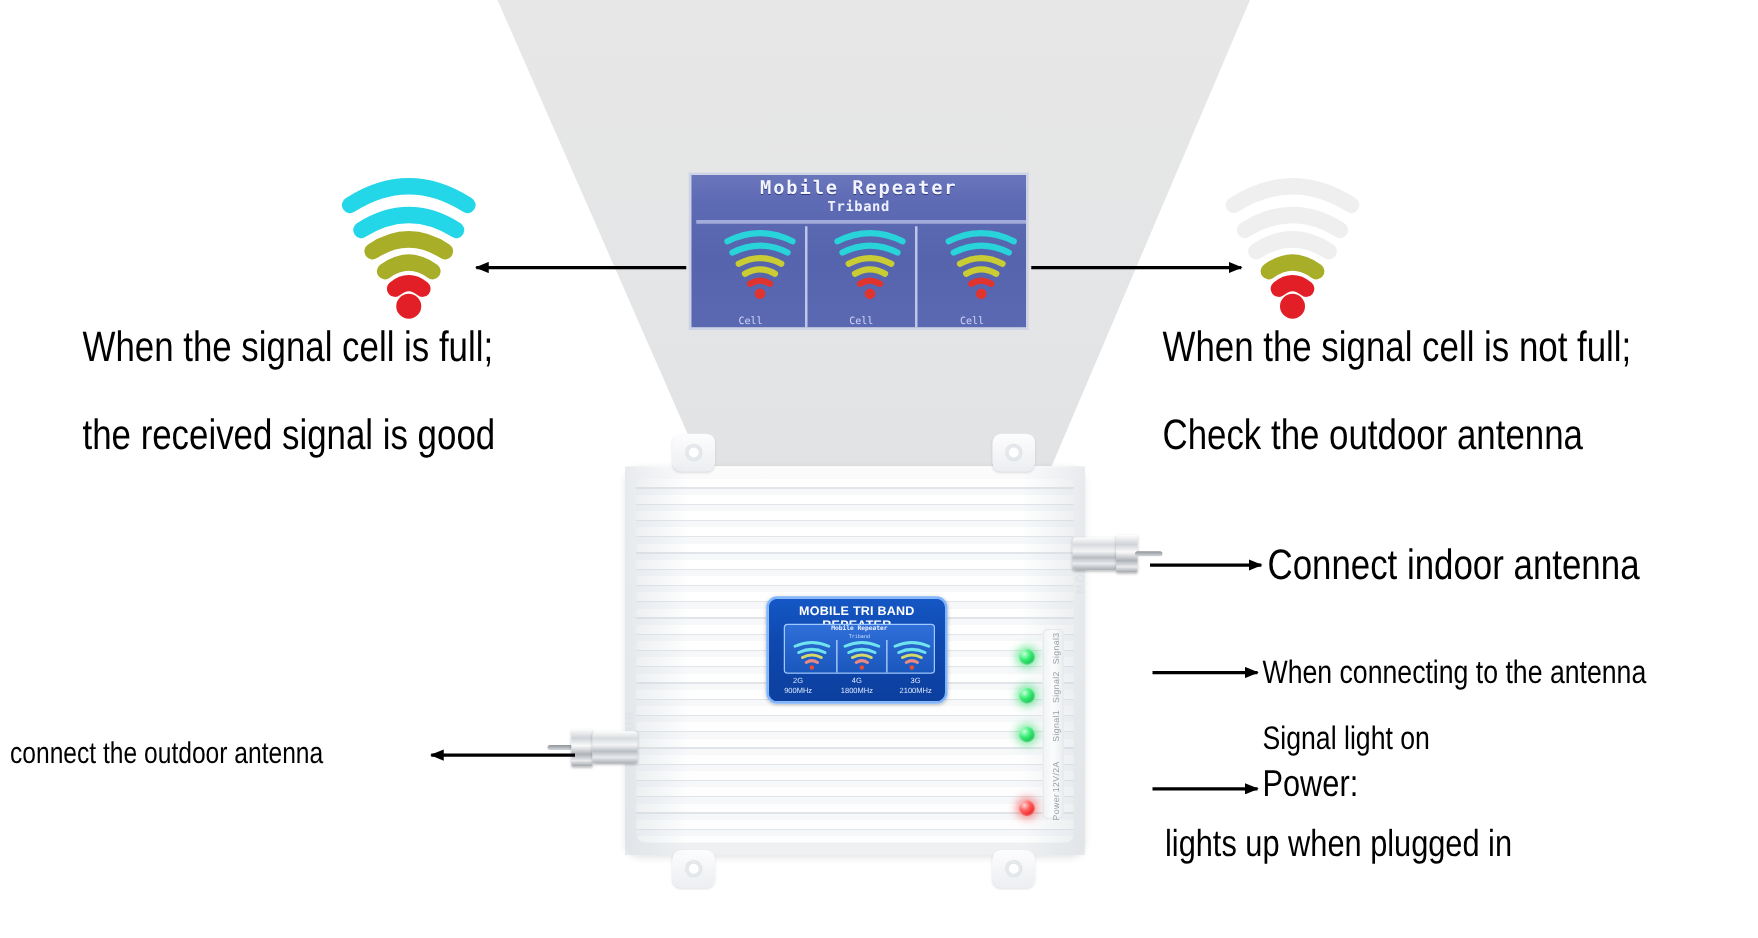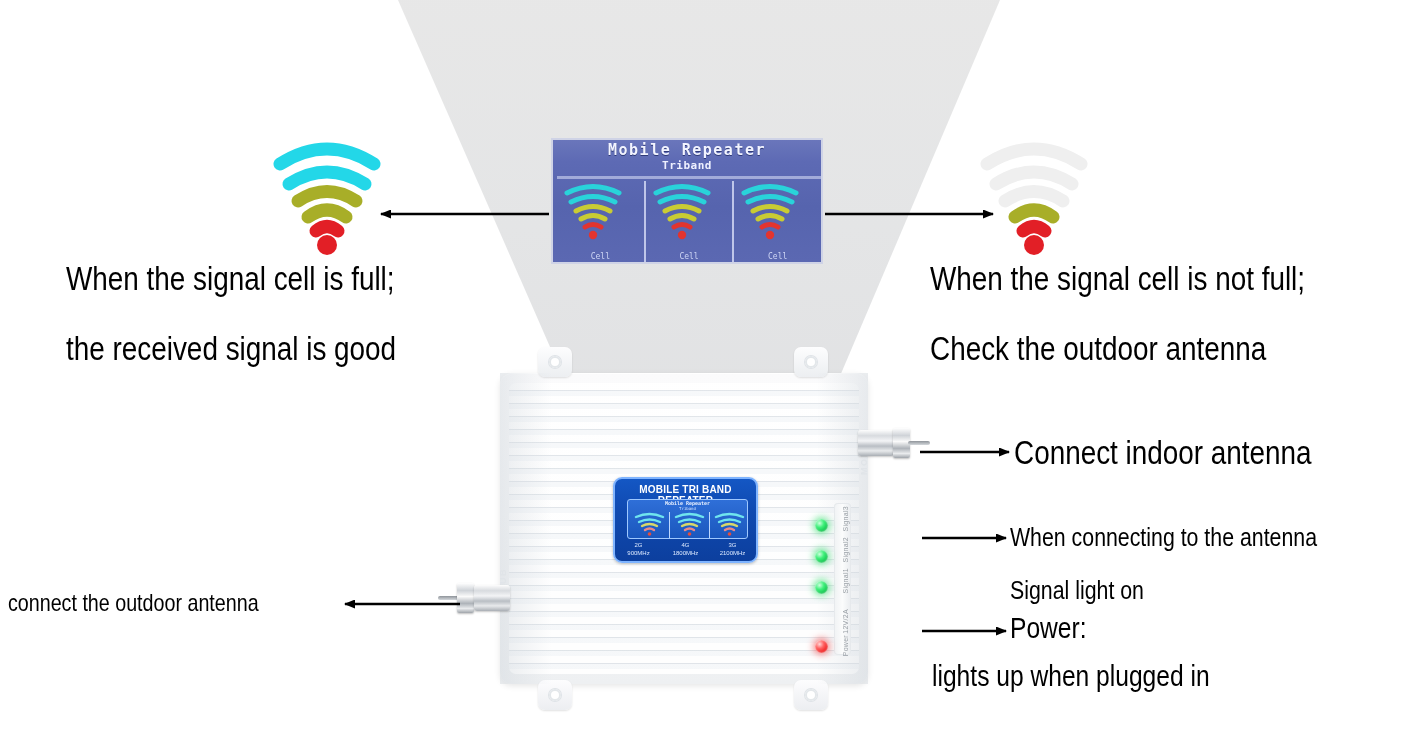--- a/index.html
+++ b/index.html
@@ -48,21 +48,21 @@
   .lcd-divider{
     position:absolute;left:4px;top:36px;width:264px;height:3px;
     background:rgba(220,226,250,.55);
   }
   .lcd-cells{
     position:absolute;left:4px;top:41px;width:264px;height:81px;
     display:flex;
   }
   .lcd-cell{
     flex:1;position:relative;
-    display:flex;flex-direction:column;align-items:flex-start;justify-content:flex-start;
+    display:flex;flex-direction:column;align-items:flex-end;justify-content:flex-start;
   }
   .lcd-cell + .lcd-cell{border-left:2px solid rgba(225,230,252,.75);}
   .cell-label{
     position:absolute;bottom:1px;left:0;width:100%;text-align:center;
     color:#cfd6f5;font-size:8px;font-family:"DejaVu Sans Mono", monospace;
   }
 
   
   .wifi-big{position:absolute;}
 

